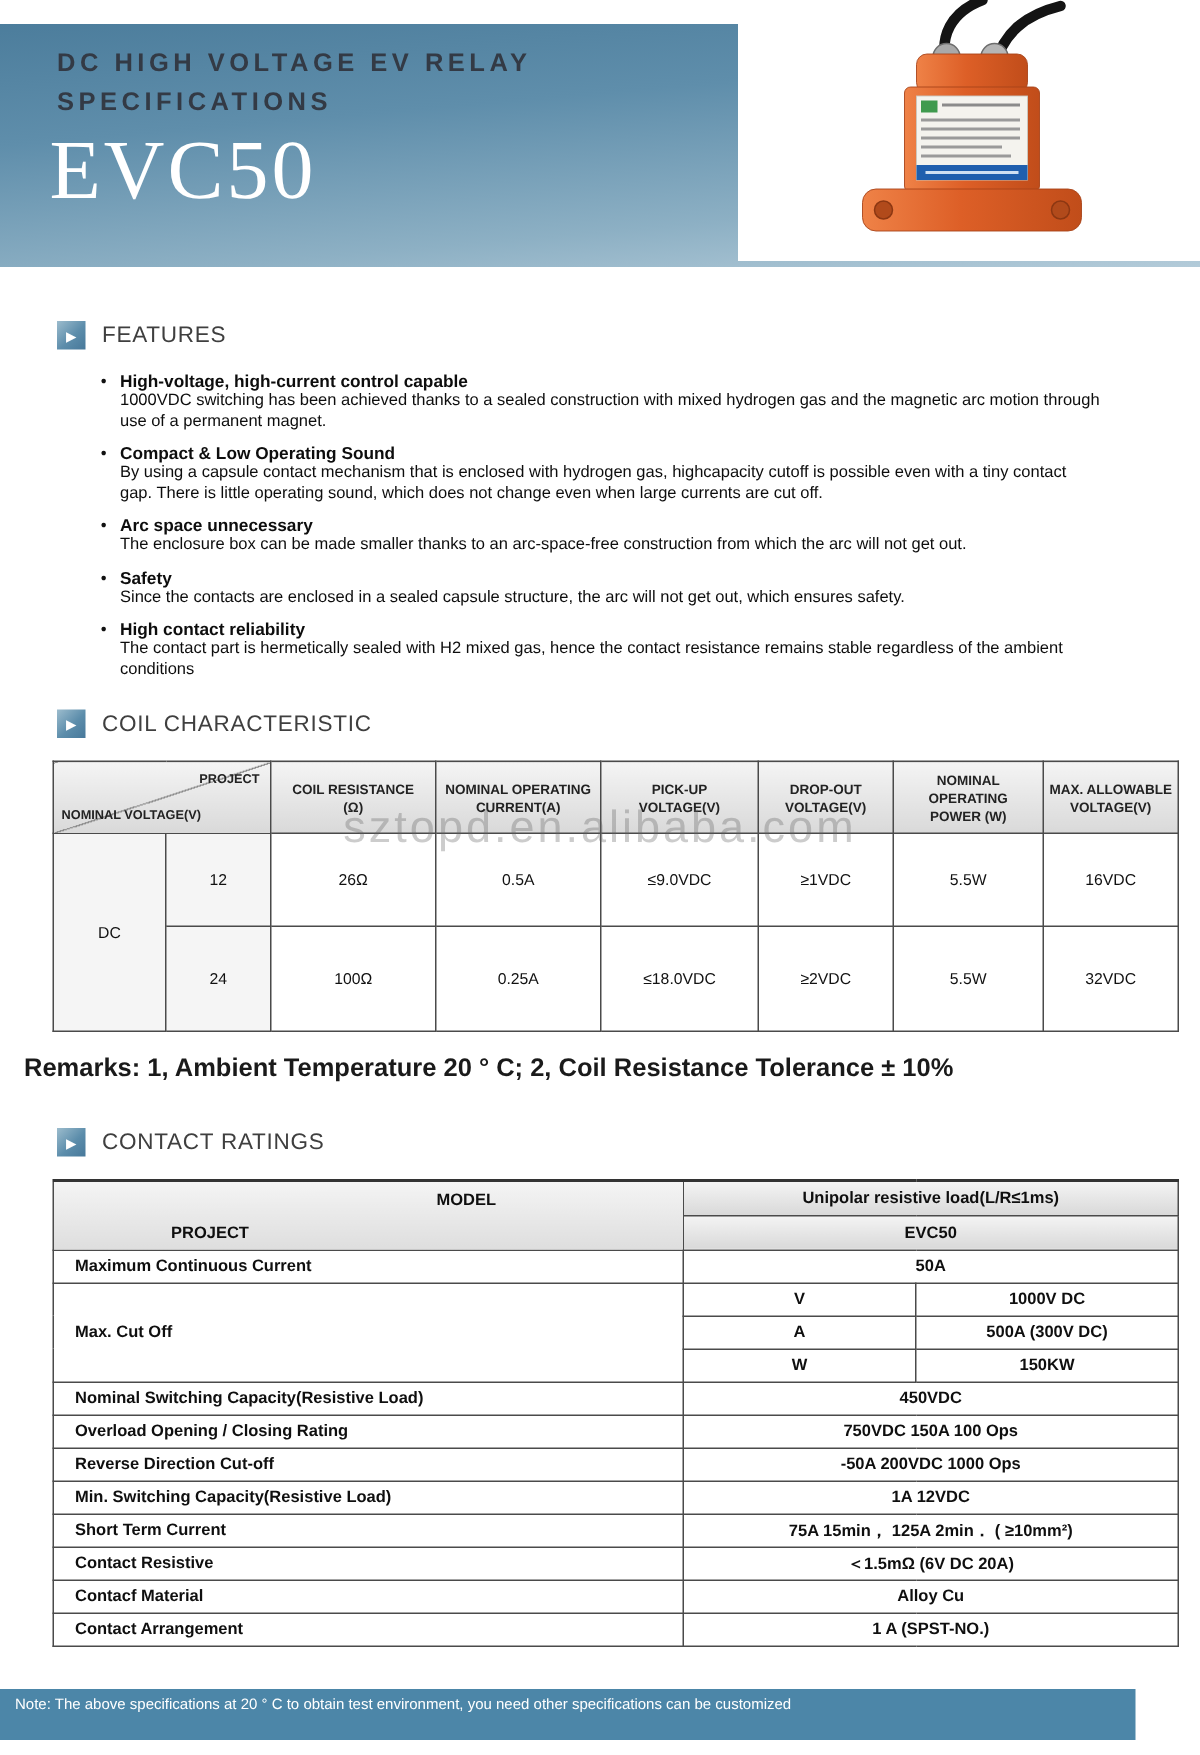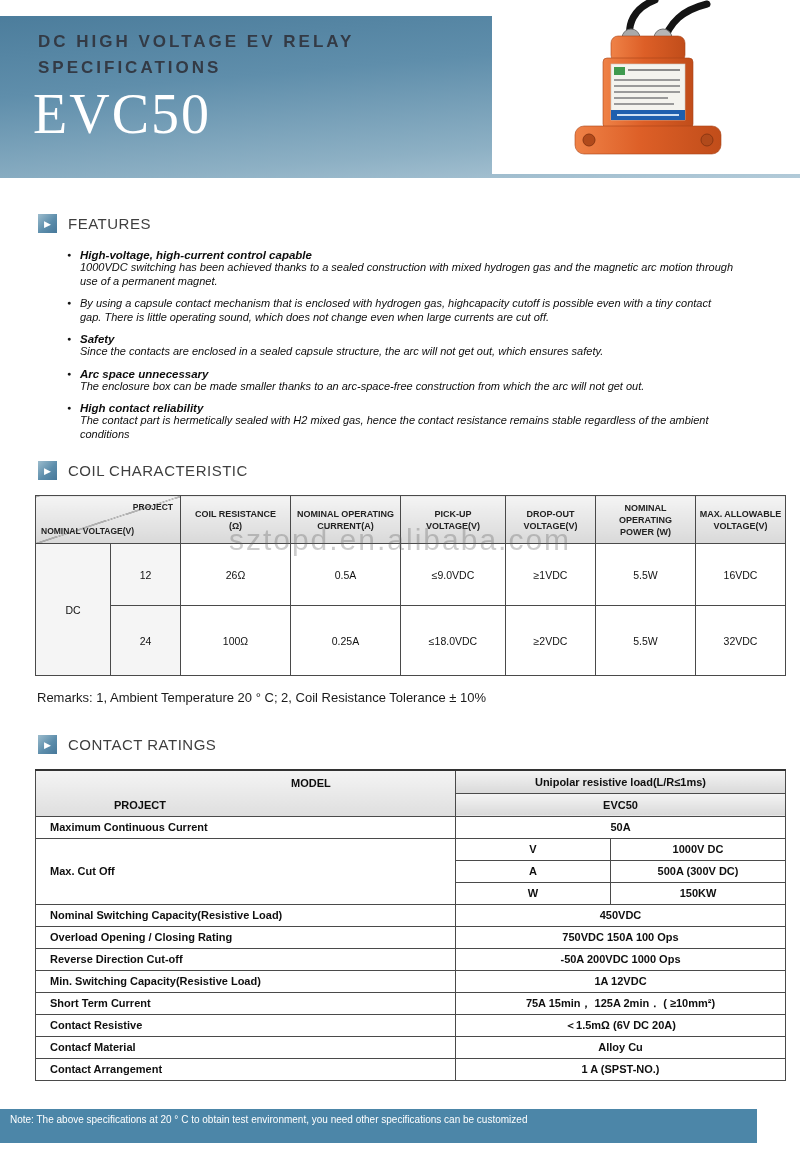--- a/index.html
+++ b/index.html
@@ -19,21 +19,21 @@
   
   .sec-head { display:flex; align-items:center; gap:11px; margin-left:38px; }
   .sec-icon { width:19px; height:19px; flex:0 0 19px;
               background:linear-gradient(135deg,#9cbccd 0%, #5c8dab 55%, #47789a 100%);
               display:flex; align-items:center; justify-content:center; color:#fff; font-size:9px; }
   .sec-title { font-size:15px; letter-spacing:.5px; color:#3f3f3f; font-weight:400; }
 
   
   .features { margin-top:36px; }
   .feat-list { margin:16px 0 0 80px; width:655px; list-style:none; }
-  .feat-list li { position:relative; margin-bottom:9px;font-style:italic; }
+  .feat-list li { position:relative; margin-bottom:9px; }
   .feat-list li::before { content:"●"; position:absolute; left:-13px; top:2px; font-size:7px; color:#111; }
   .f-title { font-size:11.5px; font-weight:700; color:#0d0d0d; }
   .f-body  { font-size:11px; line-height:13.5px; color:#0d0d0d; }
 
   
   table { border-collapse:collapse; width:750px; table-layout:fixed;border-radius:21px; }
   th, td { border:1px solid #4a4a4a; }
   .thead-bg { background:linear-gradient(#f4f4f4,#d9d9d9); }
 
   
@@ -44,21 +44,21 @@
   .coil-table tr.r1 td { height:62px;margin-left:44px; }
   .coil-table tr.r2 td { height:70px; }
   .coil-table td.shade { background:#f5f5f5; }
   .corner { position:relative; padding:0;
             background-image:linear-gradient(to bottom right, rgba(0,0,0,0) 49.5%, #7a7a7a 49.5%, #7a7a7a 50.4%, rgba(0,0,0,0) 50.4%),
                              linear-gradient(#f4f4f4,#d9d9d9); }
   .corner-top    { position:absolute; top:5px; right:7px; font-size:8.5px; font-weight:700; }
   .corner-bottom { position:absolute; bottom:6px; left:5px; font-size:8.5px; font-weight:700;margin-top:16px; }
   .watermark { position:absolute; top:28px; left:50%; transform:translateX(-50%);
                font-size:30px; letter-spacing:2px; color:rgba(95,95,95,0.32); white-space:nowrap; pointer-events:none; }
-  .remarks { margin:14px 35px 0 37px; font-size:13px; font-weight:400; color:#1a1a1a; }
+  .remarks { margin:14px 35px 0 16px; font-size:17px; font-weight:700; color:#1a1a1a; }
 
   
   .contact { margin-top:30px; }
   .contact-wrap { margin:15px 35px 0; }
   .ct td { font-size:11px; font-weight:700; color:#0f0f0f; height:22px; padding:2px 6px; text-align:center; }
   .ct td.lbl { text-align:left; padding-left:14px; }
   .ct tr.hrow td { height:23px; }
   .ct .mp-cell { position:relative; background:linear-gradient(#f4f4f4,#dedede);padding-left:40px; }
   .mp-model   { position:absolute; top:6px;  left:255px; font-size:11px; font-weight:700; }
   .mp-project { position:absolute; bottom:5px; left:78px; font-size:11px; font-weight:700; }
@@ -120,29 +120,30 @@
     <div class="sec-head">
       <span class="sec-icon">▶</span>
       <span class="sec-title">FEATURES</span>
     </div>
     <ul class="feat-list">
       <li>
         <div class="f-title">High-voltage, high-current control capable</div>
         <div class="f-body">1000VDC switching has been achieved thanks to a sealed construction with mixed hydrogen gas and the  magnetic arc motion through    use of a permanent magnet.</div>
       </li>
       <li>
+        <div class="f-title">Compact &amp; Low Operating Sound</div>
         <div class="f-body">By using a capsule contact mechanism that is enclosed with hydrogen gas, highcapacity cutoff is possible  even with a tiny contact gap. There is little operating sound, which does not change even when large currents are cut off.</div>
+      </li>
+      <li>
+        <div class="f-title">Arc space unnecessary</div>
+        <div class="f-body">The enclosure box can be made smaller thanks to an arc-space-free construction from which the arc will not  get out.</div>
       </li>
       <li>
         <div class="f-title">Safety</div>
         <div class="f-body">Since the contacts are enclosed in a sealed capsule structure, the arc will not get out, which ensures safety.</div>
-      </li>
-      <li>
-        <div class="f-title">Arc space unnecessary</div>
-        <div class="f-body">The enclosure box can be made smaller thanks to an arc-space-free construction from which the arc will not  get out.</div>
       </li>
       <li>
         <div class="f-title">High contact reliability</div>
         <div class="f-body">The contact part is hermetically sealed with H2 mixed gas, hence the contact resistance remains stable  regardless of the ambient conditions</div>
       </li>
     </ul>
   </section>
 
   <section class="coil">
     <div class="sec-head">

